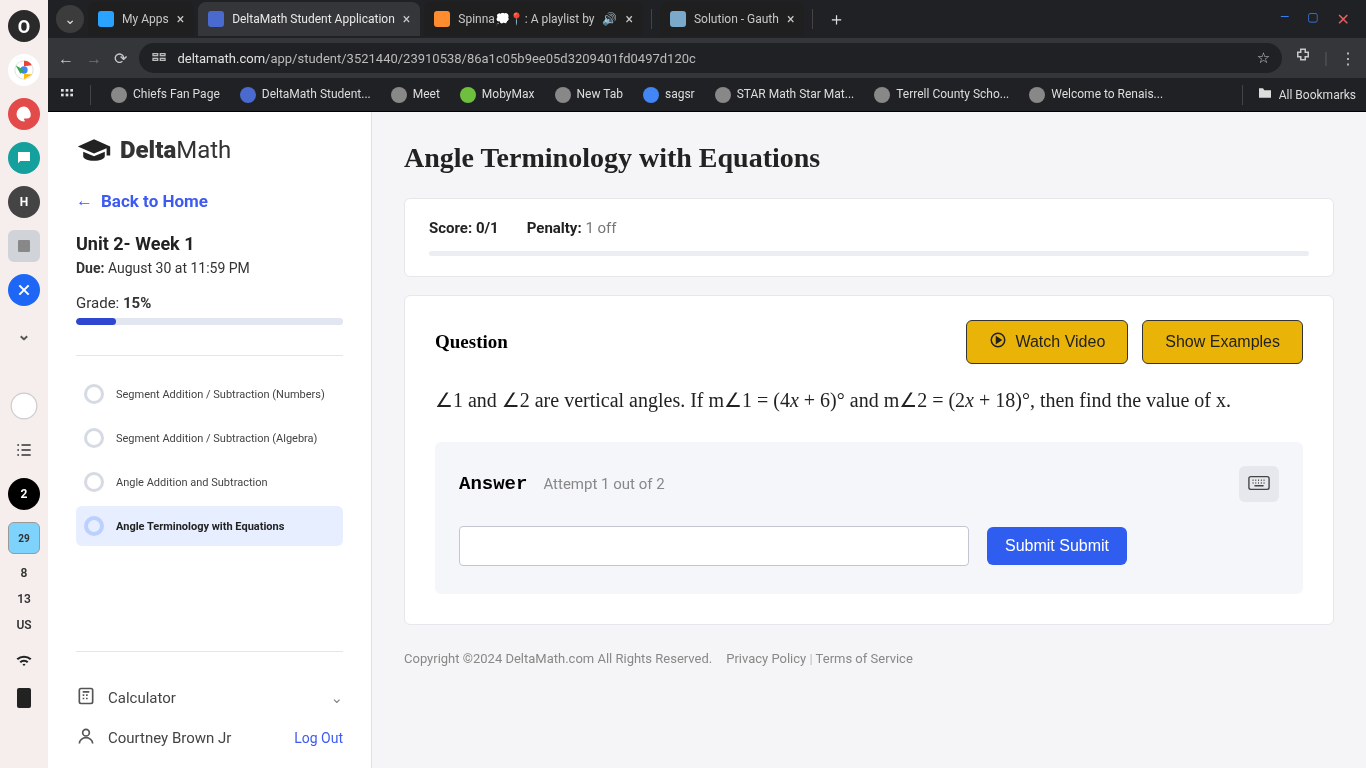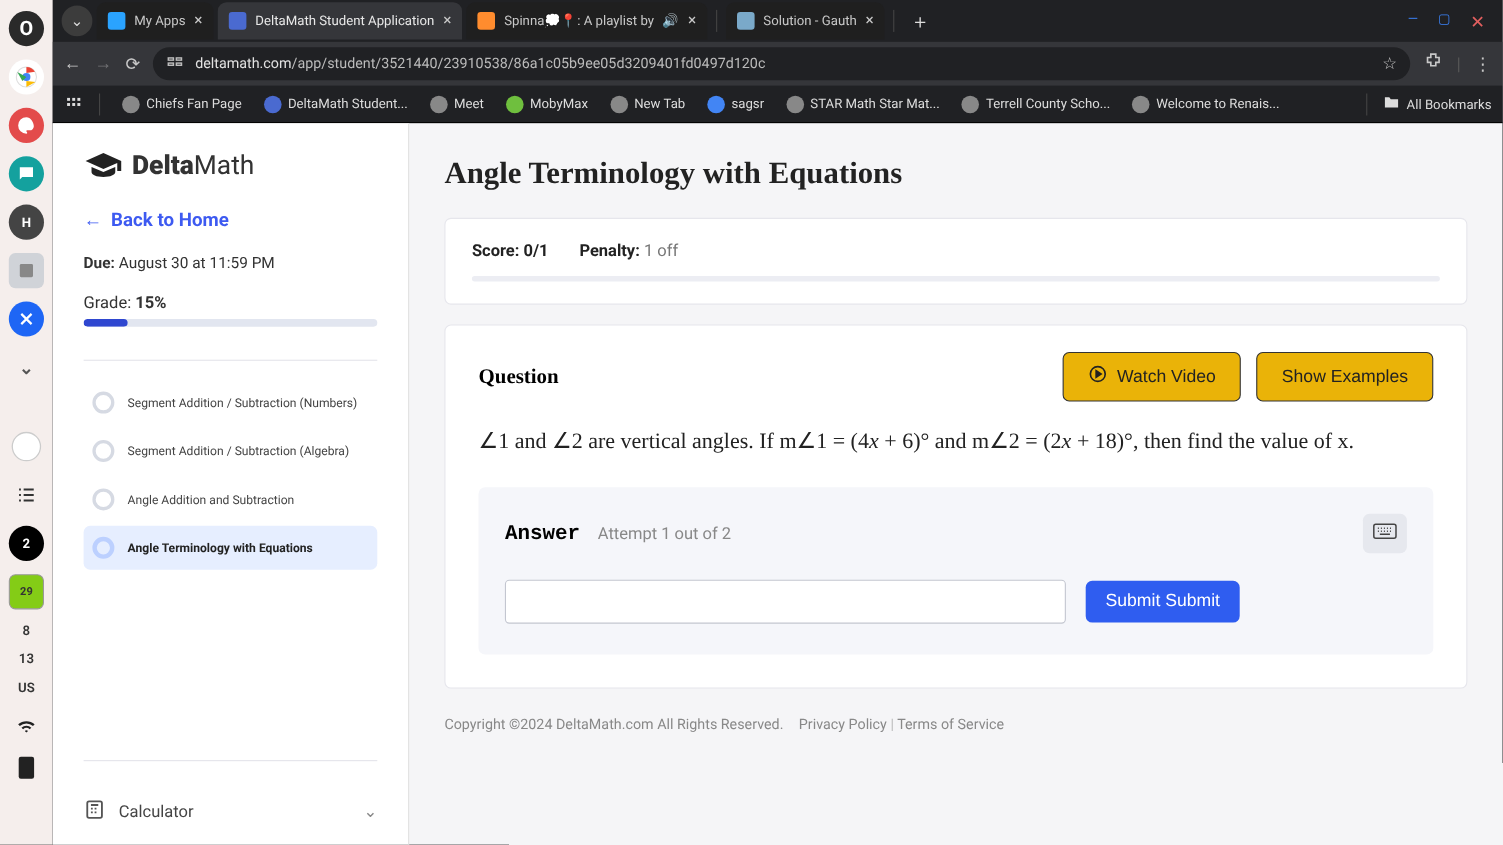--- a/index.html
+++ b/index.html
@@ -32,21 +32,21 @@
   }
   .dock-opera { background:#2a2a2a; color:#fff; font-size:18px;}
   .dock-chrome { background:#fff; display:flex; align-items:center; justify-content:center;}
   .dock-red { background:#e34b4b;}
   .dock-teal { background:#14a19e;}
   .dock-h { background:#444; }
   .dock-gray { background:#d0d3d8; border-radius:6px;}
   .dock-blue { background:#1e66f5;}
   .dock-expand { color:#555; font-size:16px; background:transparent;}
   .dock-black { background:#000; color:#fff; font-size:12px;}
-  .dock-cal { background:#84cc16; border:1px solid #999; border-radius:6px; color:#333; font-size:10px;}
+  .dock-cal { background:#7dd3fc; border:1px solid #999; border-radius:6px; color:#333; font-size:10px;}
   .dock-text { background:transparent; color:#333; font-size:12px; font-weight:600; width:auto; height:auto;}
   .dock-battery { background:#222; width:14px; height:20px; border-radius:2px;}
   .dock-wifi { color:#333; font-size:14px; background:transparent;}
 
   
   .browser {
     position: absolute;
     left: 48px; top: 0;
     width: 1318px; height: 768px;
     background: #202124;
@@ -418,20 +418,21 @@
             <path fill="#222" d="M8 16v5c0 3 5 5 12 5s12-2 12-5v-5l-12 5z"></path>
           </svg>
         <span><b>Delta</b><span style="font-weight:400">Math</span></span>
       </div>
 
       <div class="back-link">
         <span>←</span>
         <span>Back to Home</span>
       </div>
 
+      <div class="assignment-title">Unit 2- Week 1</div>
       <div class="due"><b>Due:</b><span> August 30 at 11:59 PM</span></div>
 
       <div class="grade"><span>Grade: </span><b>15%</b></div>
       <div class="grade-bar">
         <div class="grade-fill" style="width:15%"></div>
       </div>
       <div class="hr"></div>
 
       <div class="topic-list">
         <div class="topic">
@@ -456,20 +457,30 @@
         <div class="hr"></div>
         <div class="calc-row">
           <span>
             <svg width="20" height="20" viewBox="0 0 24 24" fill="none" stroke="#555" stroke-width="2">
                 <rect x="4" y="3" width="16" height="18" rx="2"></rect>
                 <path d="M8 7h8M8 11h2M12 11h2M8 15h2M12 15h2"></path>
               </svg>
           </span>
           <span>Calculator</span>
           <span class="chev">⌄</span>
+        </div>
+        <div class="user-row">
+          <span>
+            <svg width="20" height="20" viewBox="0 0 24 24" fill="none" stroke="#555" stroke-width="2">
+                <circle cx="12" cy="8" r="4"></circle>
+                <path d="M4 21c0-4 4-7 8-7s8 3 8 7"></path>
+              </svg>
+          </span>
+          <span>Courtney Brown Jr</span>
+          <span class="logout">Log Out</span>
         </div>
       </div>
     </div>
 
     <div class="main">
       <div class="page-title">Angle Terminology with Equations</div>
 
       <div class="card">
         <div class="score-row">
           <span><b>Score: </b><b>0/1</b></span>

